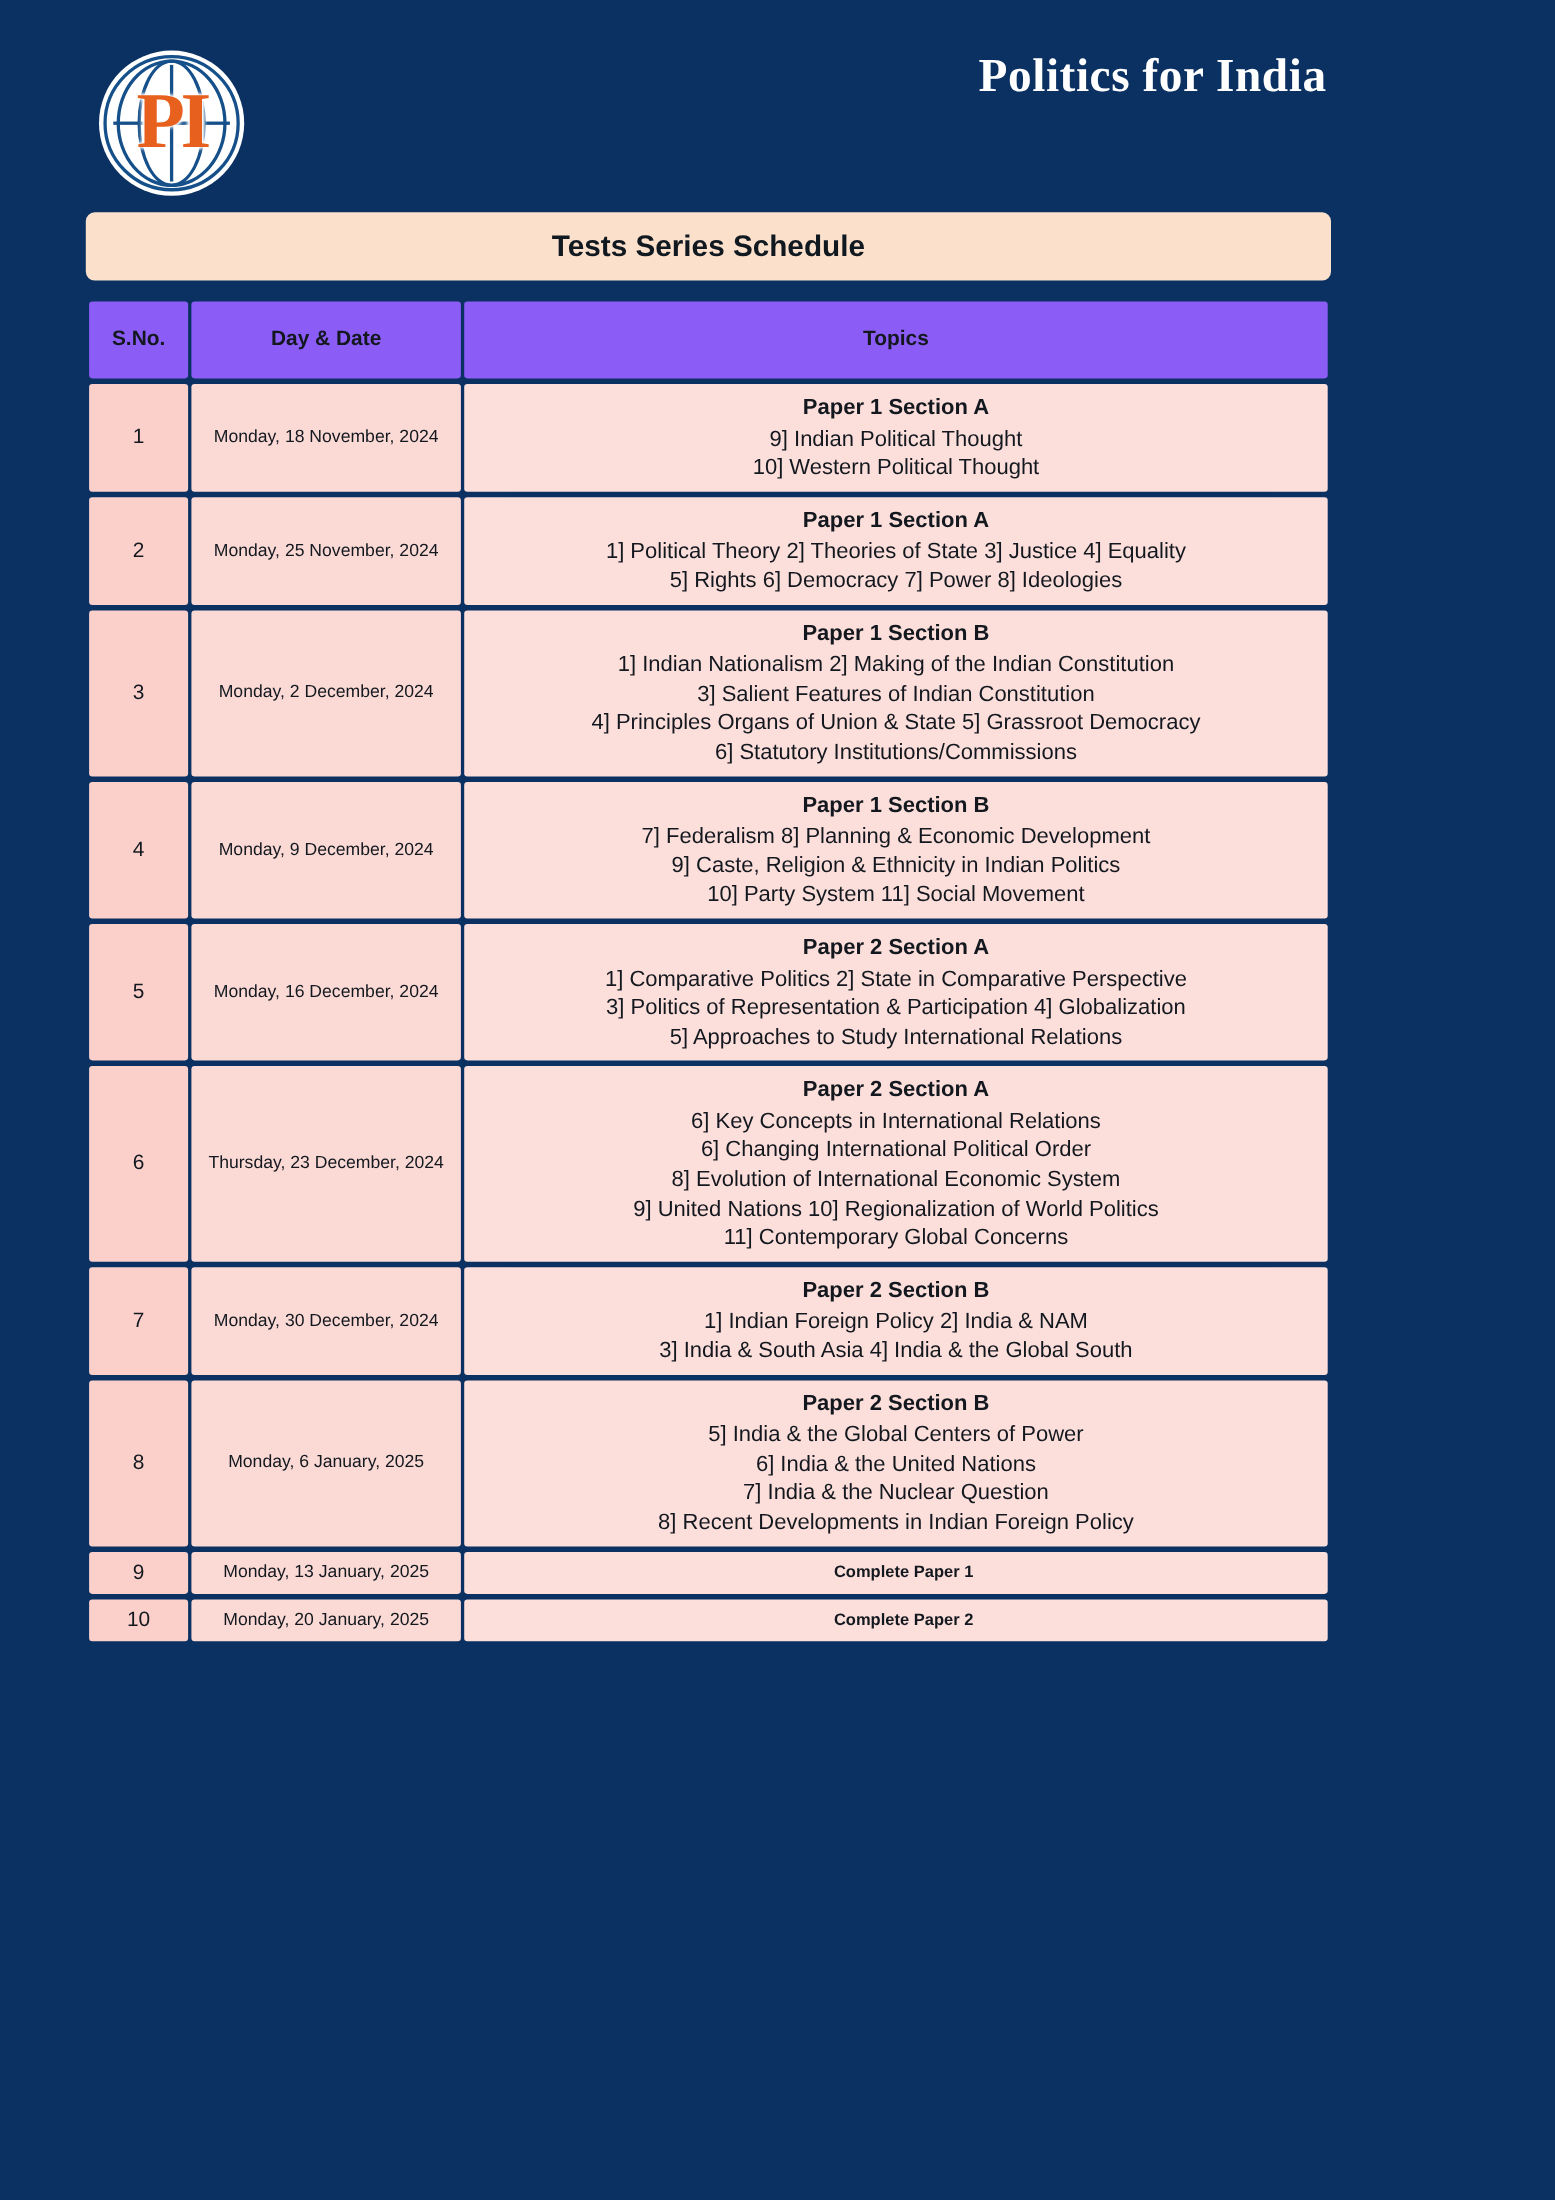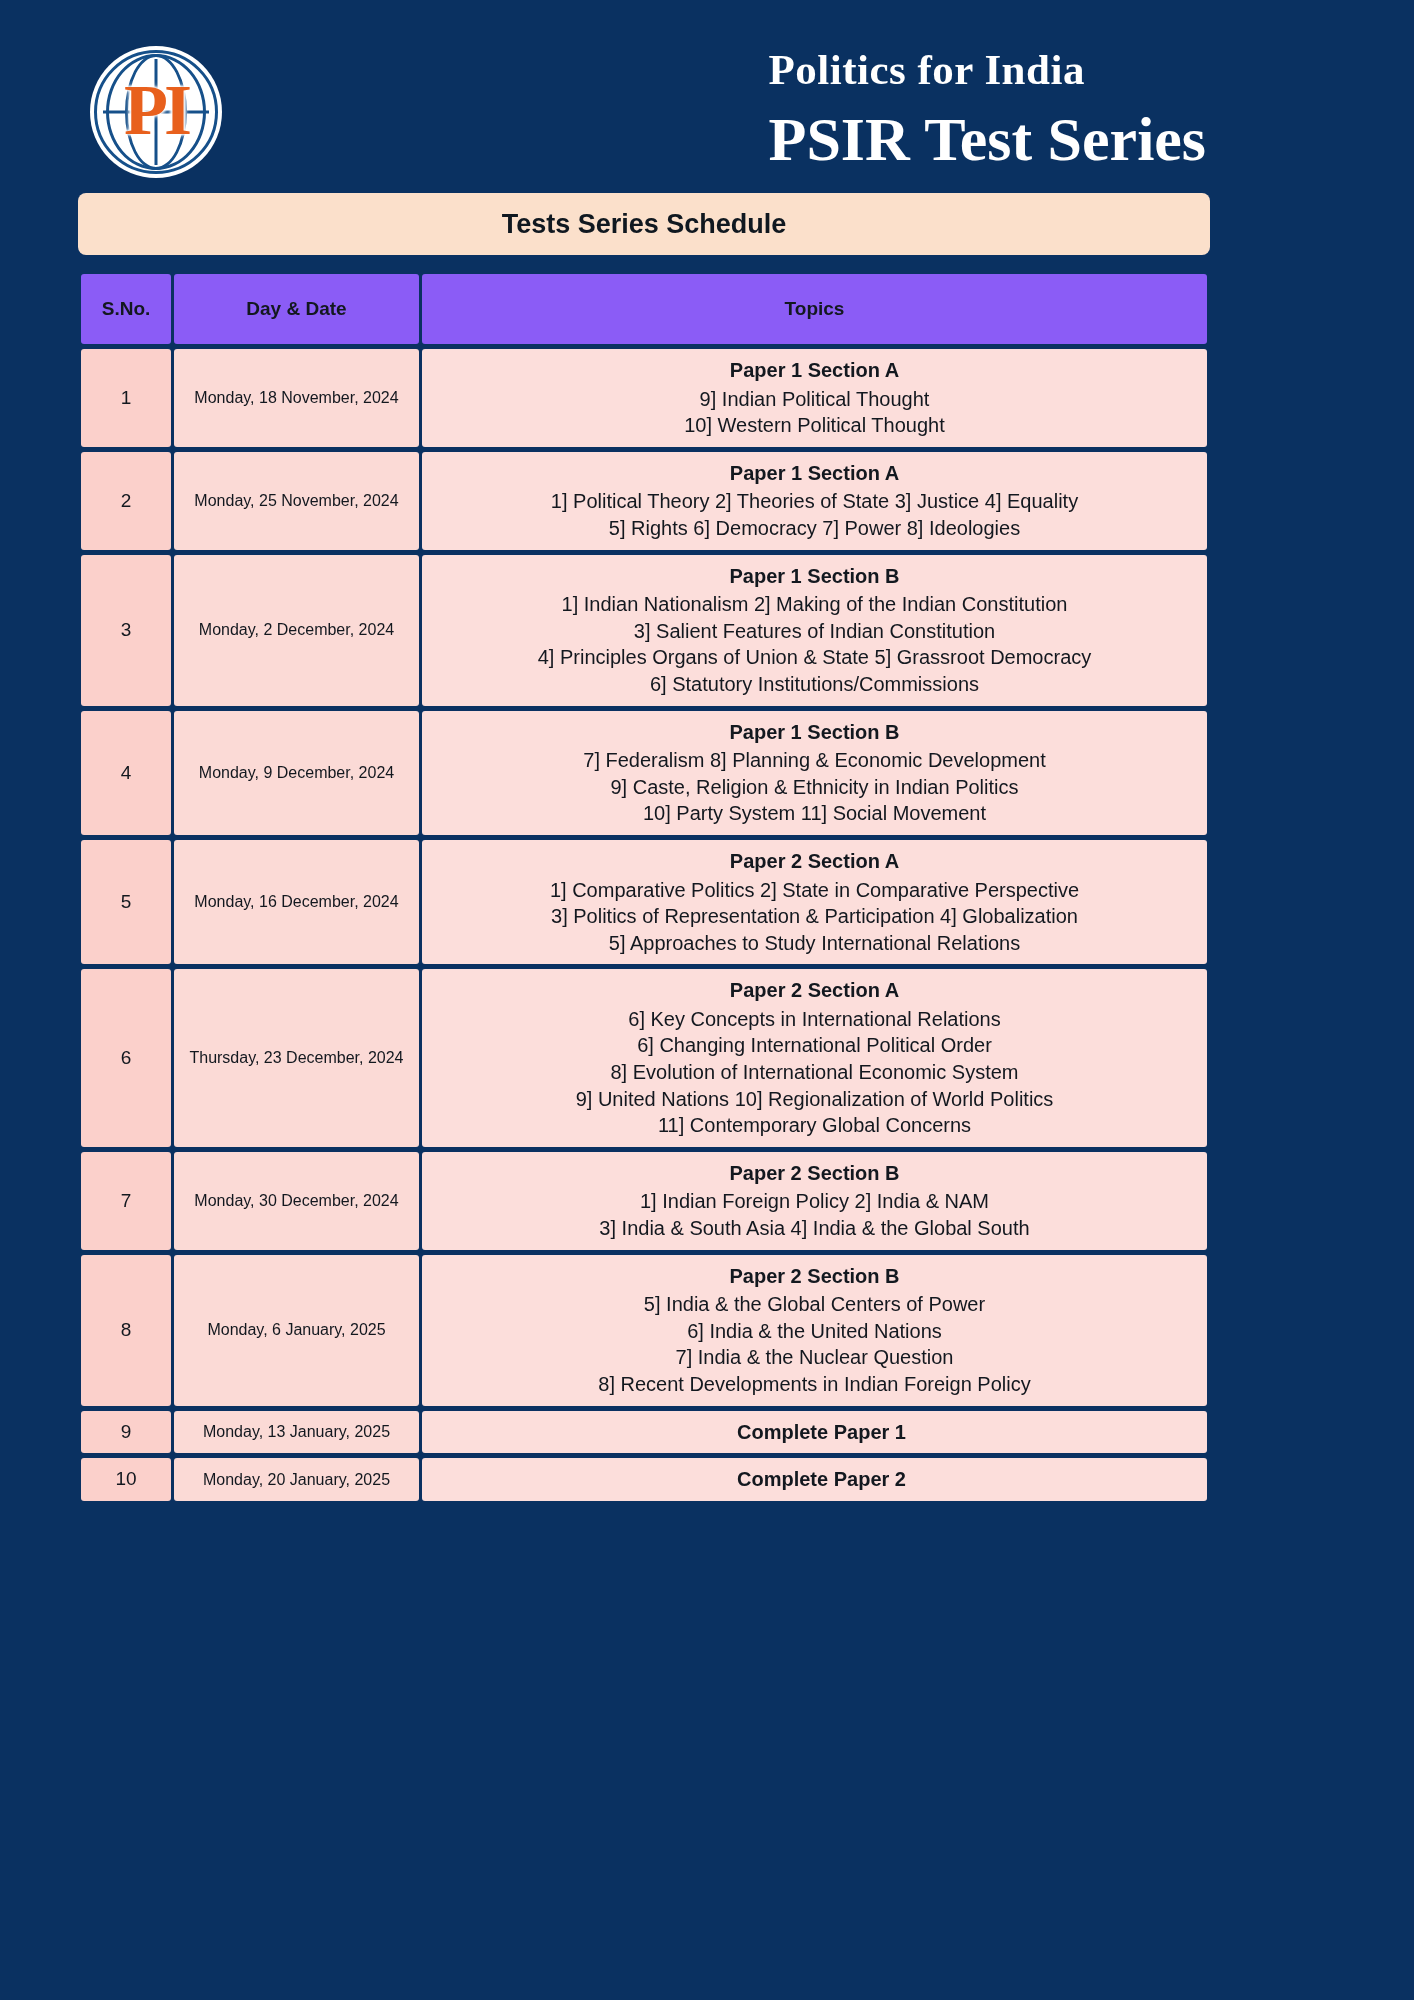--- a/index.html
+++ b/index.html
@@ -175,39 +175,38 @@
   td.topics .head {
     font-weight: bold;
     display: block;
     margin-bottom: 2px;
   }
   td.topics .line {
     display: block;
   }
   td.topics.single {
     font-weight: bold;
-    font-size: 20px;
+    font-size: 15px;
     padding-left: 20px;
   }
 </style>
 </head>
 <body>
 
 <div class="page">
 
   <div class="header">
     <div class="logo">
       <div class="globe"></div>
       <div class="ellipse1"></div>
       <div class="ellipse2"></div>
       <div class="pi-text">PI</div>
     </div>
     <div class="titles">
       <div class="brand-title">Politics for India</div>
-      <div class="brand-sub">PSIR Test Series</div>
     </div>
   </div>
 
   <div class="banner">
     <span>Tests Series Schedule</span>
   </div>
 
   <table class="schedule">
     <colgroup>
       <col class="c-sno">

